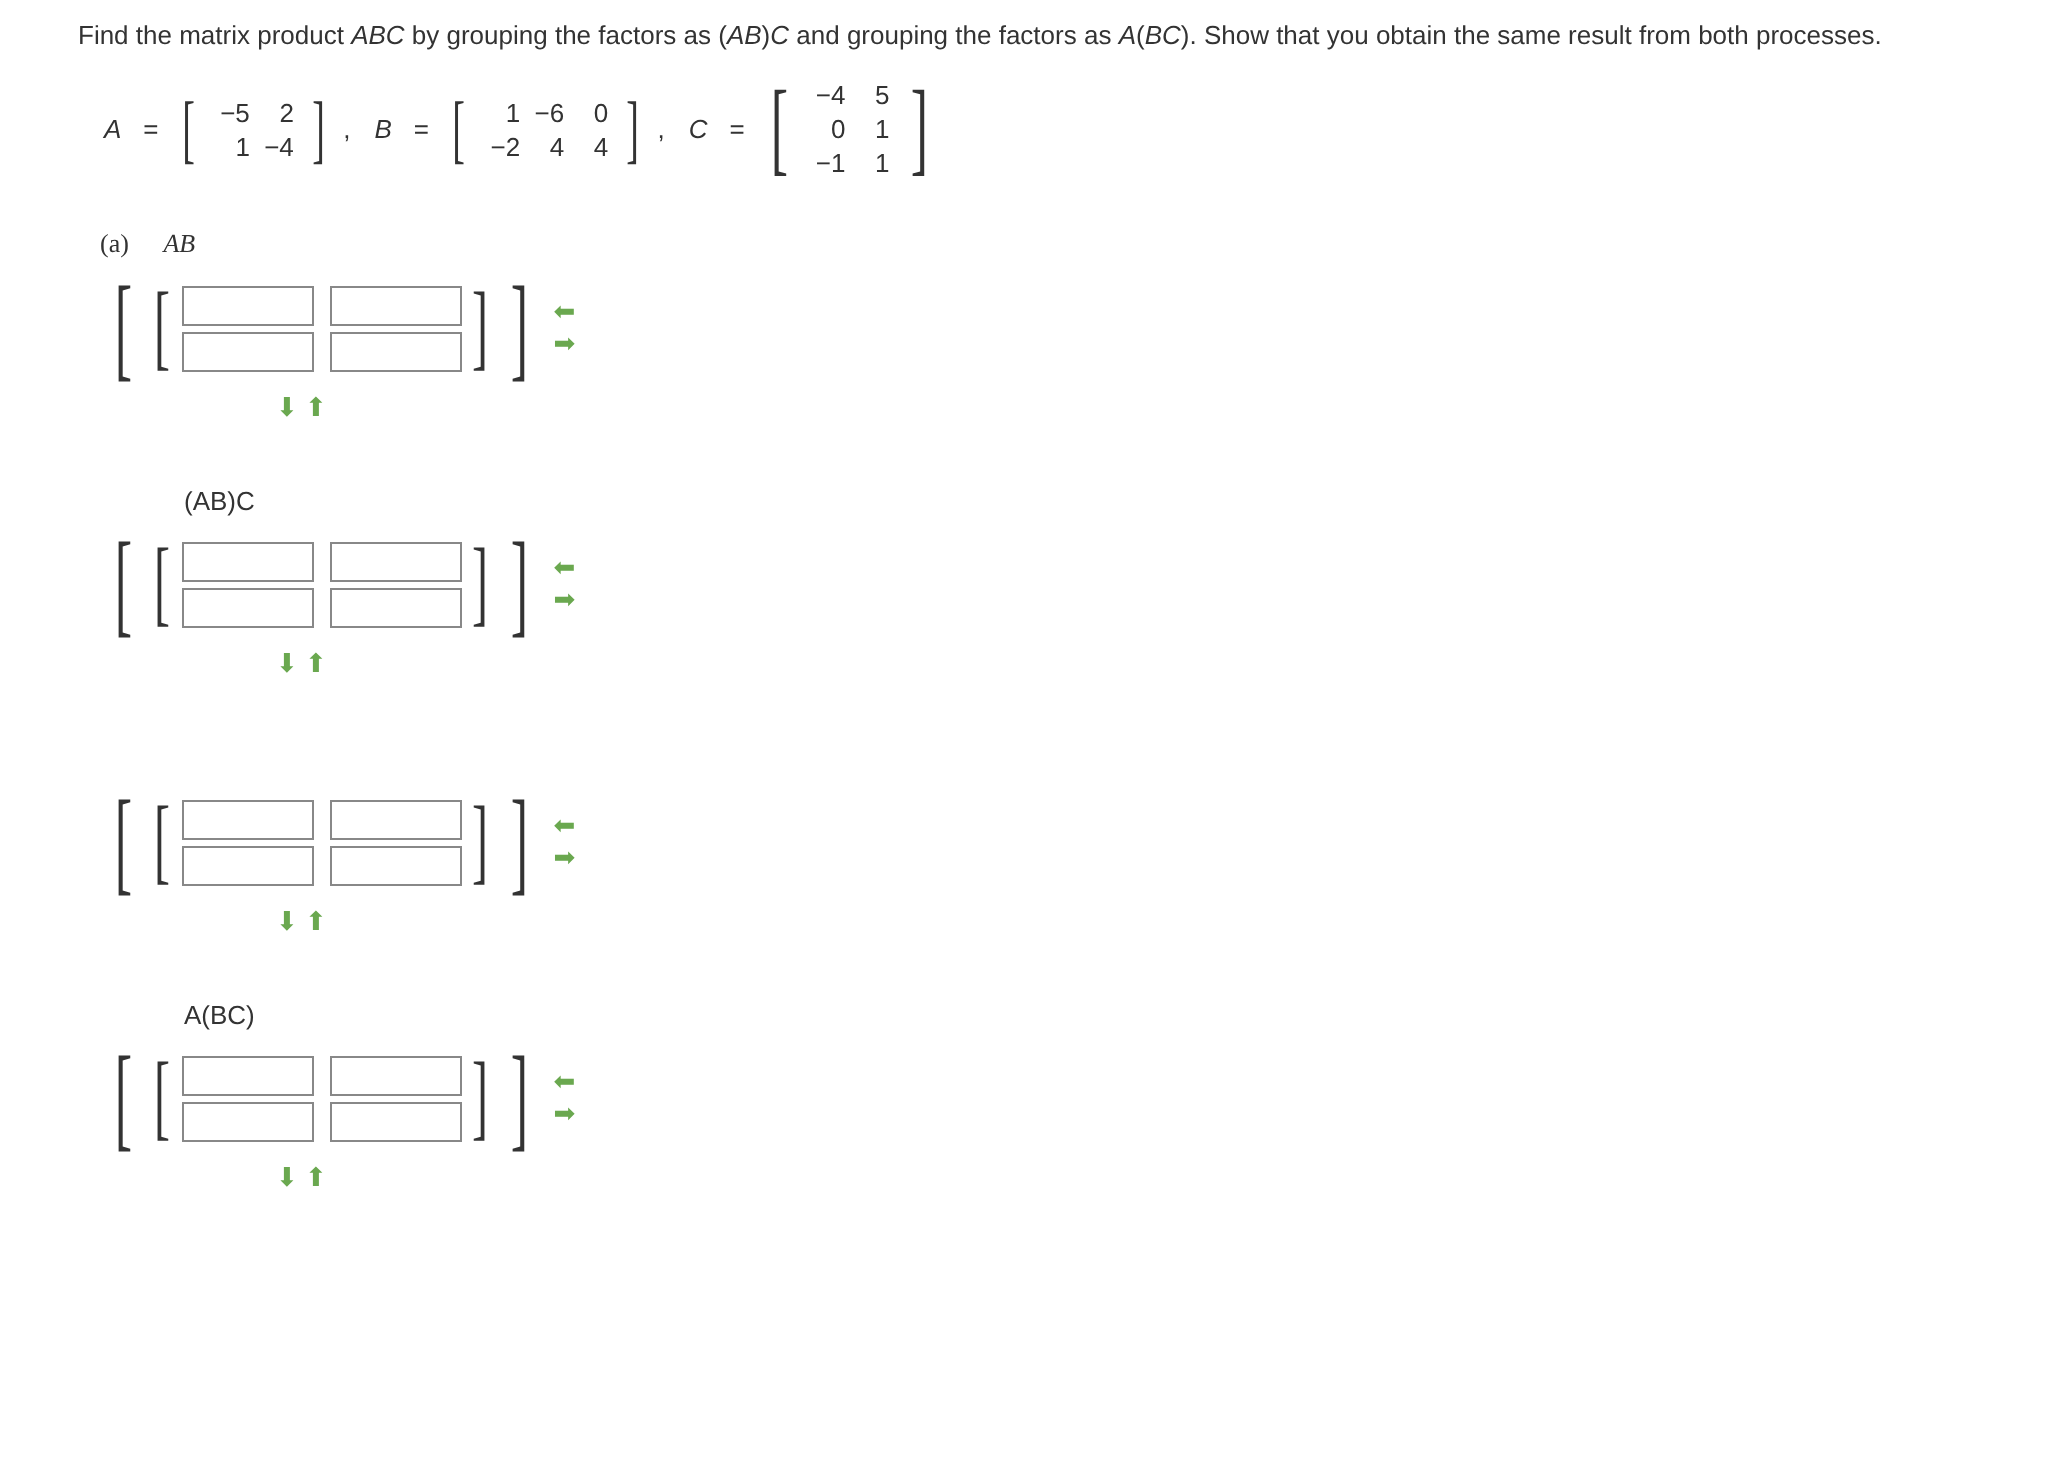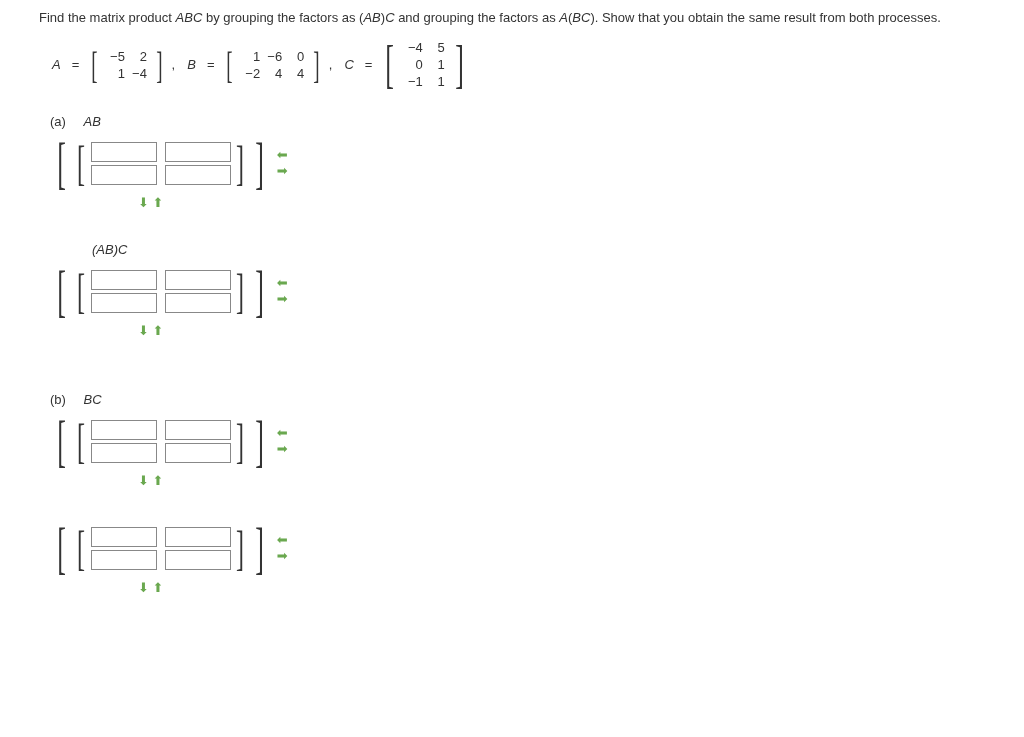--- a/index.html
+++ b/index.html
@@ -57,24 +57,24 @@
   }
   .comma { margin-right: 6px; }
 
   .section {
     margin-left: 40px;
     margin-bottom: 50px;
   }
   .sec-label {
     margin-bottom: 6px;
     margin-left: -2px;
+    font-family: Liberation Serif, serif;
   }
   .sec-label .part { margin-right: 14px; }
   .sec-sublabel {
-    font-style: italic;
     margin-left: 40px;
     margin-bottom: 6px;
   }
 
   .answer-block {
     position: relative;
     display: inline-block;
     margin-bottom: 4px;
   }
   .abracket {
@@ -250,24 +250,20 @@
       <span class="arrow-btn">➡</span>
     </span>
     <div class="arrows-bottom">
       <span class="arrow-btn">⬇</span>
       <span class="arrow-btn">⬆</span>
     </div>
   </div>
 </div>
 
 <div class="section">
-  <div class="sec-label">
-    <span class="part">(b)</span>
-    <span class="ital">BC</span>
-  </div>
 
   
   <div class="answer-block">
     <span class="abracket"><span class="ab-outer">[</span></span>
     <span class="abracket"><span class="ab-inner">[</span></span>
     <span class="ans-grid">
       <div class="ans-row">
         <input class="ans-cell" style="">
         <input class="ans-cell" style="">
       </div>
@@ -282,20 +278,21 @@
       <span class="arrow-btn">⬅</span>
       <span class="arrow-btn">➡</span>
     </span>
     <div class="arrows-bottom">
       <span class="arrow-btn">⬇</span>
       <span class="arrow-btn">⬆</span>
     </div>
   </div>
 
   <div style="height:28px"></div>
+  <div class="sec-sublabel">A(BC)</div>
 
   
   <div class="answer-block">
     <span class="abracket"><span class="ab-outer">[</span></span>
     <span class="abracket"><span class="ab-inner">[</span></span>
     <span class="ans-grid">
       <div class="ans-row">
         <input class="ans-cell" style="">
         <input class="ans-cell" style="">
       </div>

